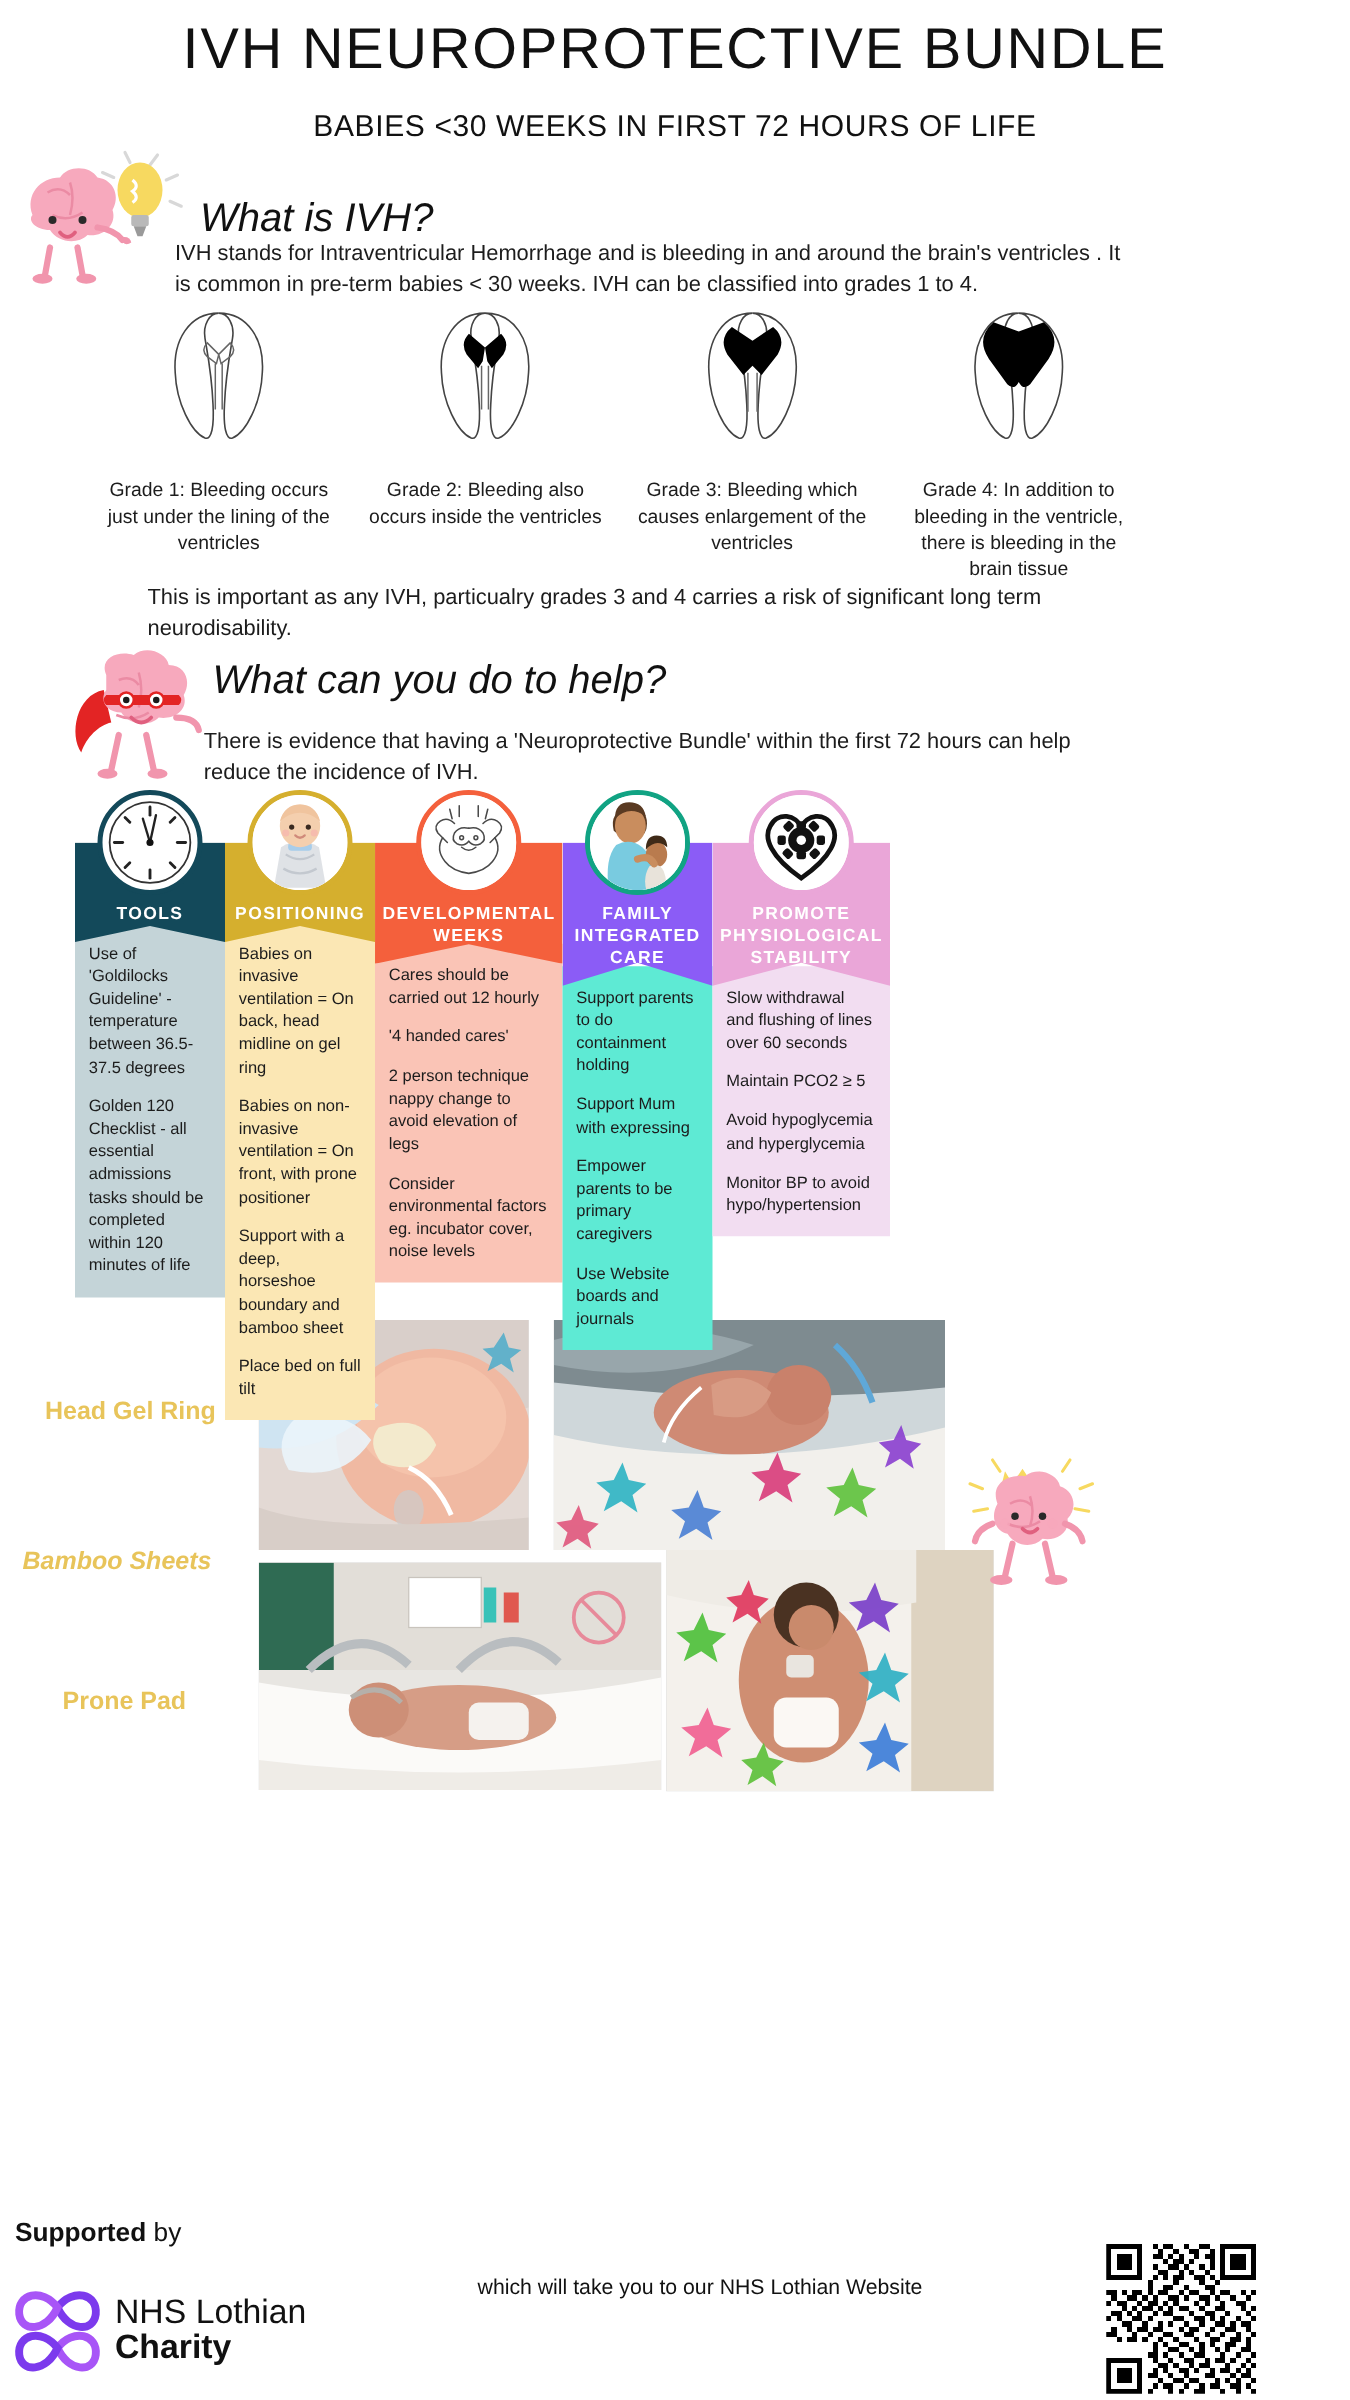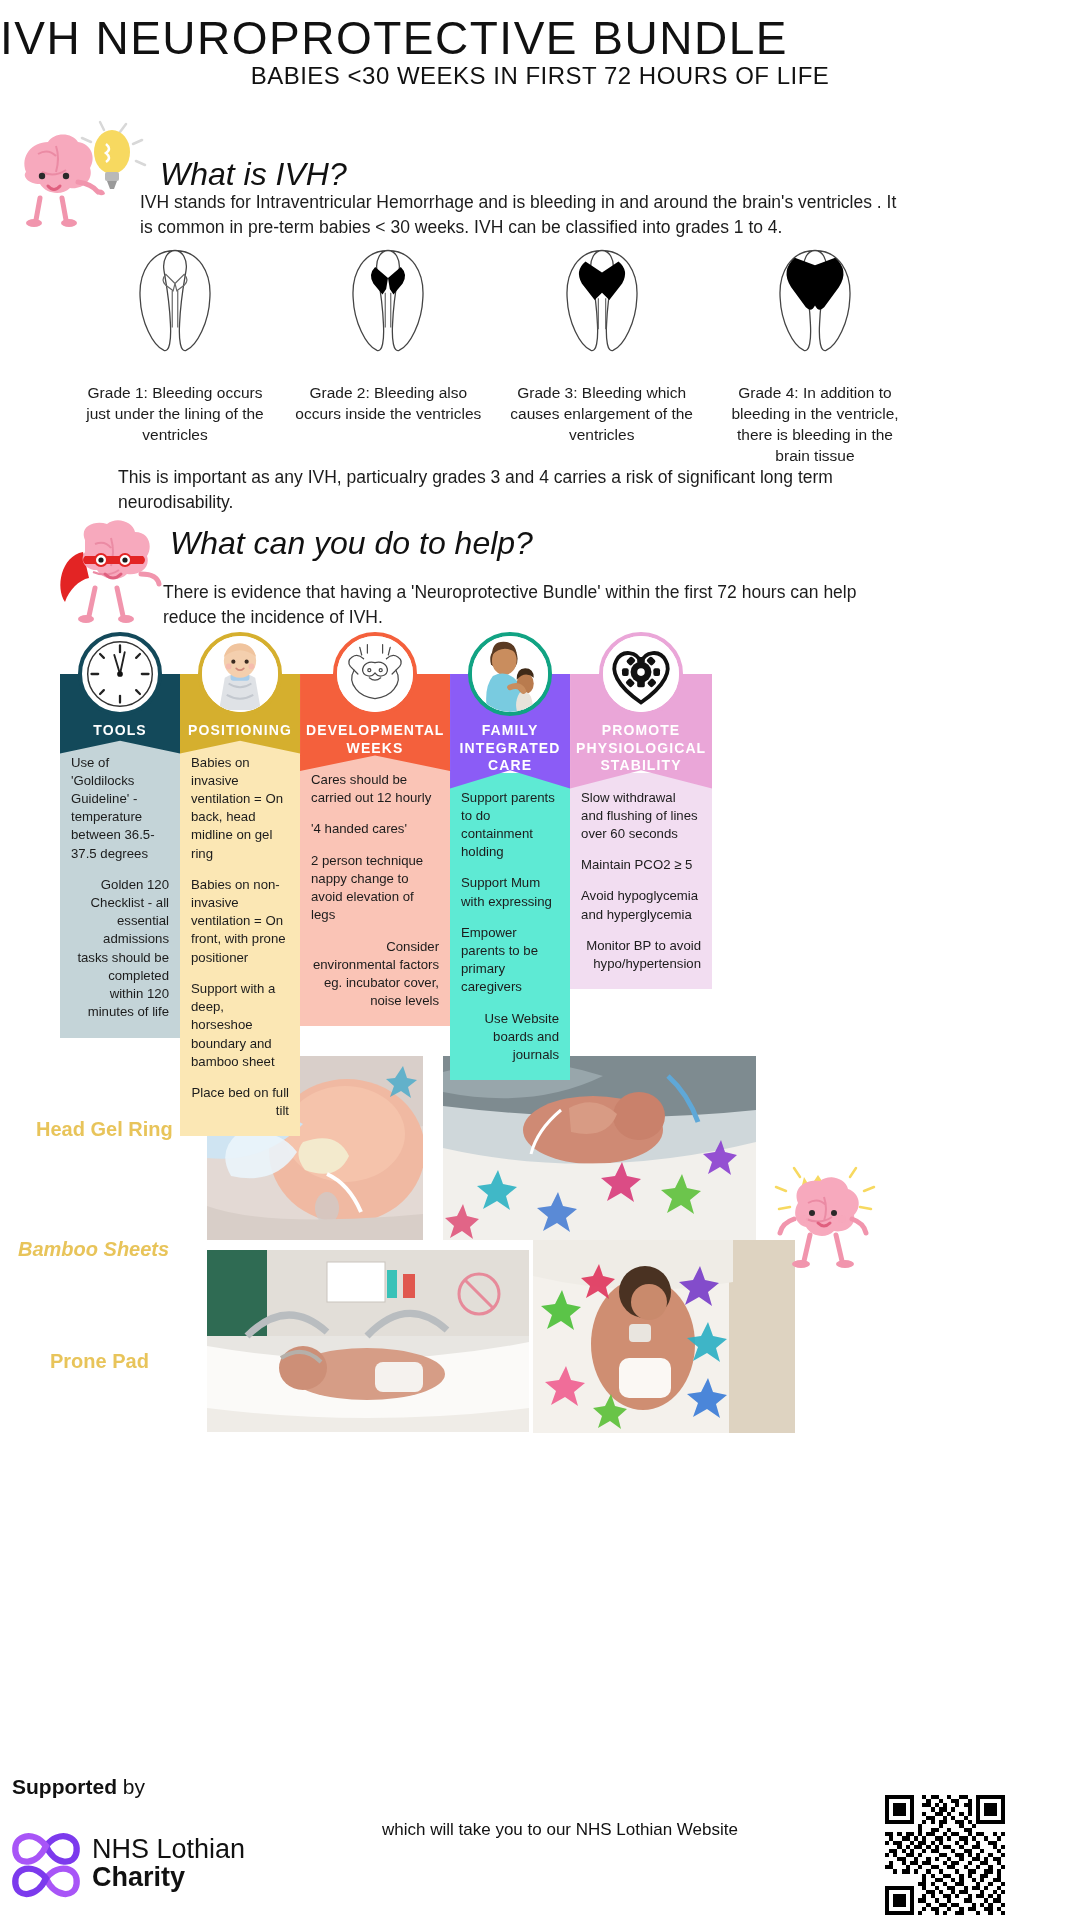--- a/index.html
+++ b/index.html
@@ -7,32 +7,34 @@
   body {
     background: #ffffff;
     font-family: "Liberation Sans", sans-serif;
     color: #1a1a1a;
     position: relative;
     overflow: hidden;
   }
 
   
   .title {
+    text-align: center;
     font-size: 46px;
     font-weight: 400;
     letter-spacing: 1.5px;
     line-height: 1.05;
     padding-top: 14px;
     color: #111;
   }
   .subtitle {
     text-align: center;
     font-size: 24px;
     font-weight: 400;
     letter-spacing: 0.5px;
+    margin-top: 26px;
     color: #111;
   }
 
   
   .sec-head {
     font-size: 32px;
     font-style: italic;
     font-weight: 400;
     color: #111;
   }
@@ -95,21 +97,21 @@
   .col-body {
     padding: 16px 11px 16px;
     font-size: 13.2px;
     line-height: 1.38;
     color: #1c1c1c;
     margin-top: -16px;
     position: relative;
     z-index: 1;
   }
   .col-body p { margin-bottom: 13px; }
-  .col-body p:last-child { margin-bottom: 0; text-align: right; }
+  .col-body p:last-child { margin-bottom: 0; }
 
   
   .photo { position: absolute; background: #d9d9d9; overflow: hidden; }
   .ph-label {
     position: absolute; font-weight: bold; font-size: 20px; color: #e8c45a;
   }
   .ph-label.italic { font-style: italic; }
 
   
   .footer-supported {

